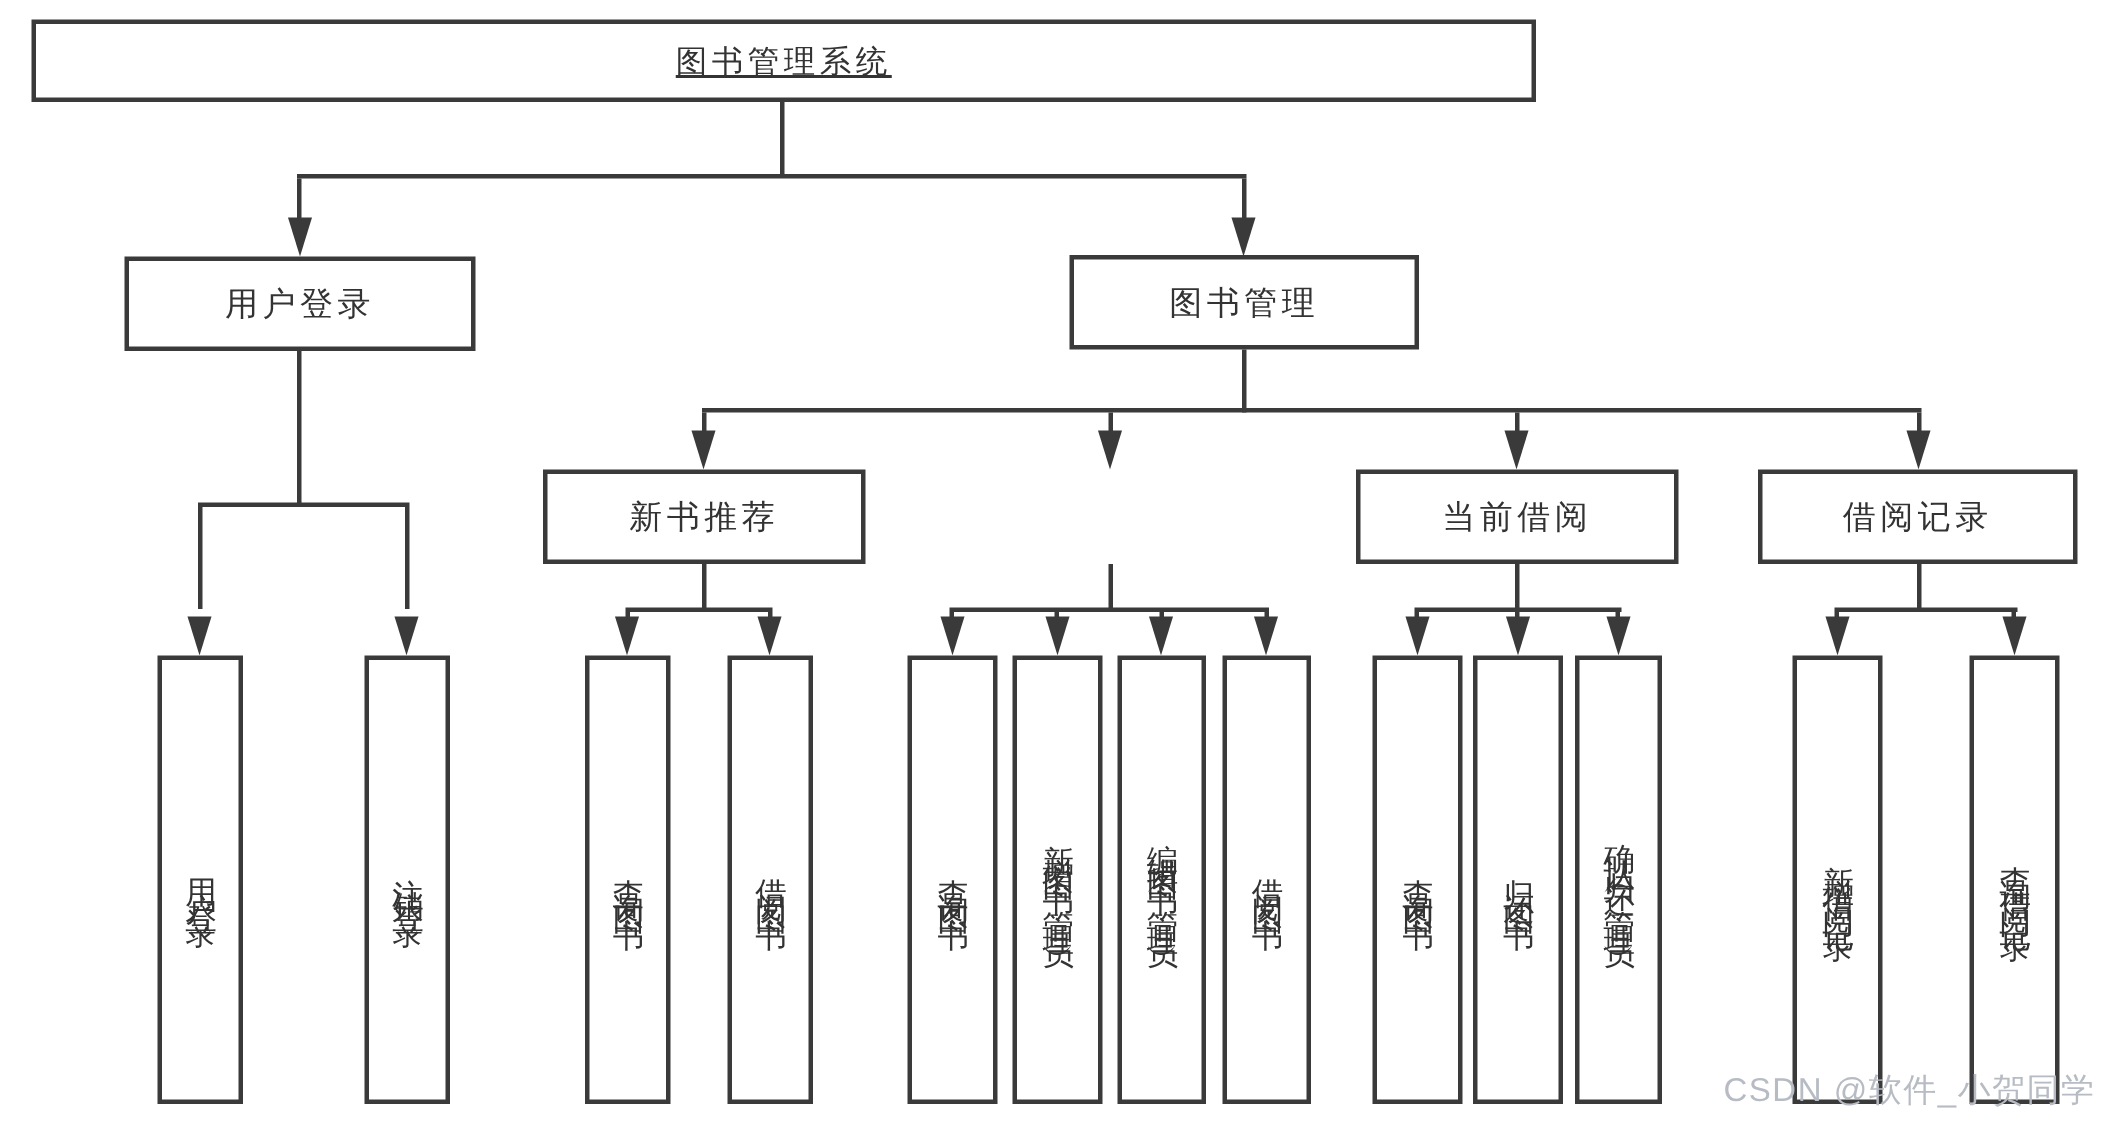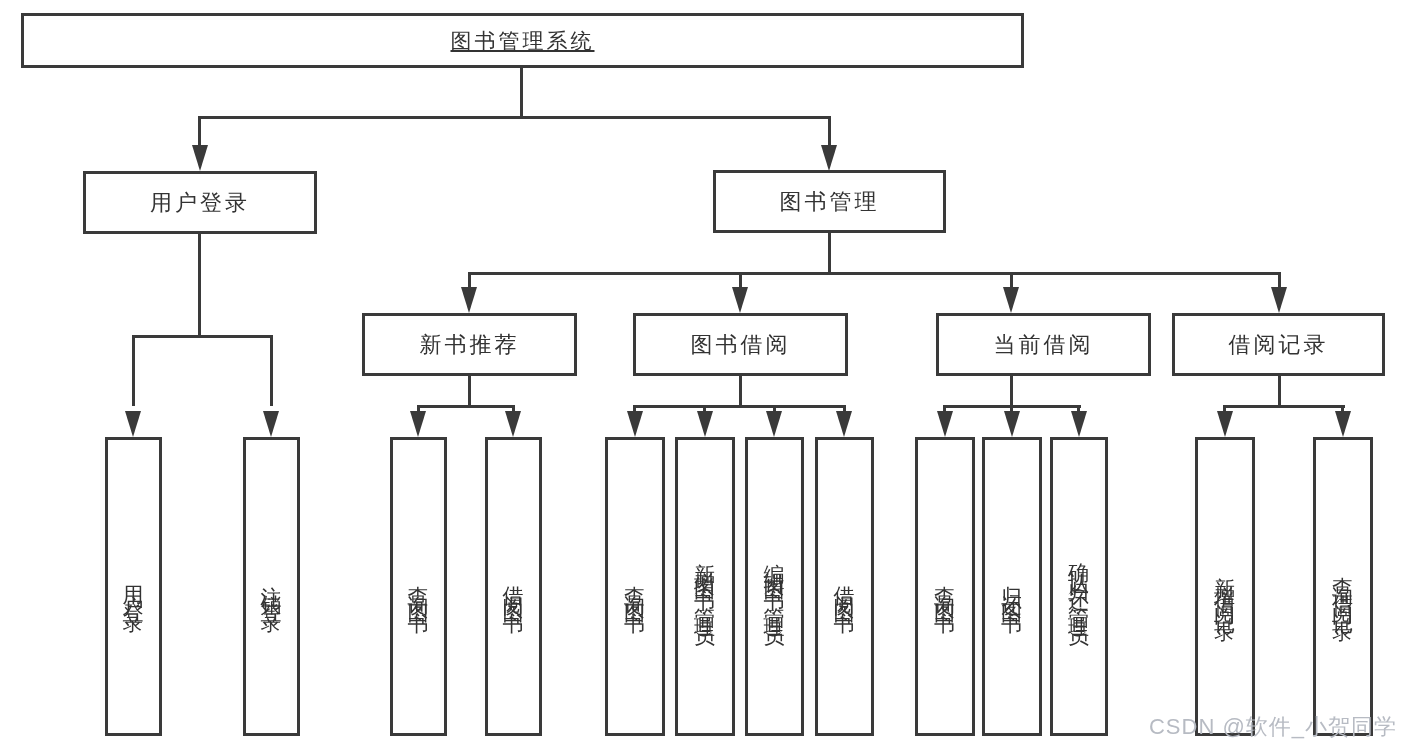--- a/index.html
+++ b/index.html
@@ -80,24 +80,21 @@
   <div class="ln" style="left:1010px;top:275px;width:3px;height:14px;"></div>
   <div class="ln" style="left:1278px;top:275px;width:3px;height:14px;"></div>
   <div class="ar" style="left:461px;top:287px;"></div>
   <div class="ar" style="left:732px;top:287px;"></div>
   <div class="ar" style="left:1003px;top:287px;"></div>
   <div class="ar" style="left:1271px;top:287px;"></div>
 
   <div class="hbox" style="left:362px;top:313px;width:215px;height:63px;">
     <span>新书推荐</span>
   </div>
-  <div class="hbox" style="left:633px;top:313px;width:215px;height:63px;">
-    <span>图书借阅</span>
-  </div>
-  <div class="hbox" style="left:936px;top:313px;width:215px;height:63px;justify-content:center;">
+  <div class="hbox" style="left:904px;top:313px;width:215px;height:63px;justify-content:center;">
     <span>当前借阅</span>
   </div>
   <div class="hbox" style="left:1172px;top:313px;width:213px;height:63px;">
     <span>借阅记录</span>
   </div>
 
   <div class="ln" style="left:468px;top:376px;width:3px;height:31px;"></div>
   <div class="ln" style="left:417px;top:405px;width:98px;height:3px;"></div>
   <div class="ln" style="left:417px;top:408px;width:3px;height:5px;"></div>
   <div class="ln" style="left:512px;top:408px;width:3px;height:5px;"></div>

